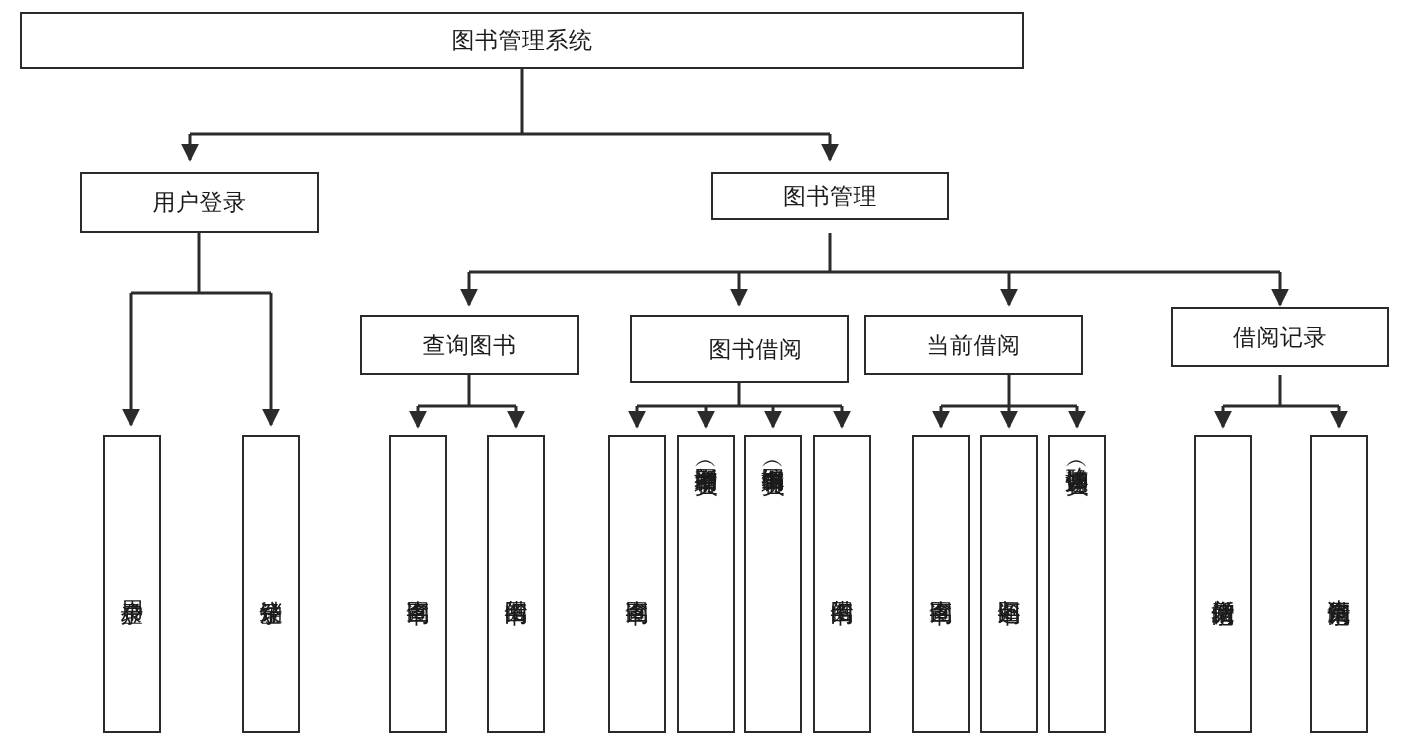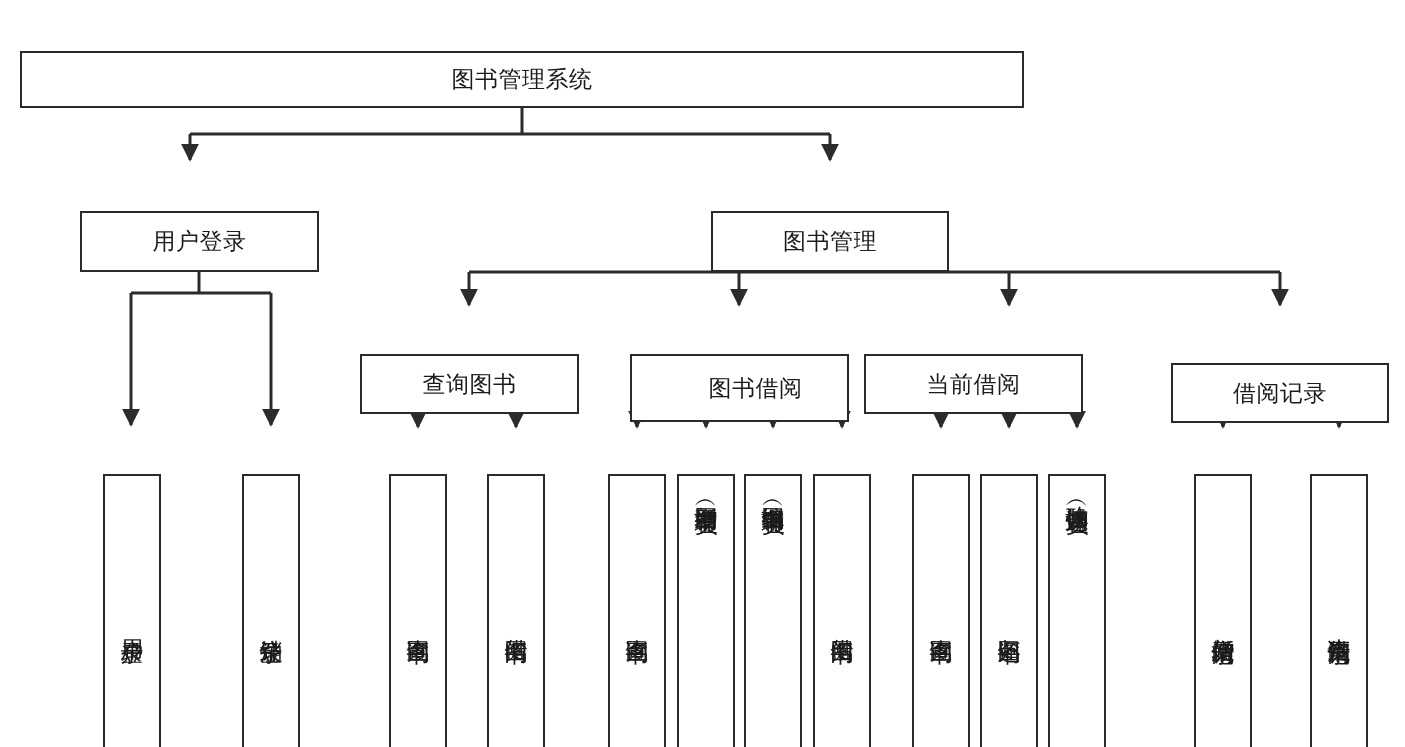--- a/index.html
+++ b/index.html
@@ -26,21 +26,20 @@
   }
   .node {
     position: absolute;
     box-sizing: border-box;
     border: 2px solid #2b2b2b;
     background: #ffffff;
     display: flex;
     align-items: center;
     justify-content: center;
     color: #1b1b1b;
-    margin-top: 39px;
   }
   .node-h {
     font-size: 23px;
     letter-spacing: 0.5px;
     white-space: nowrap;
   }
   .node-v {
     align-items: flex-start;
     justify-content: center;
     padding-top: 12px;
@@ -122,34 +121,34 @@
     </g>
   </svg>
 
   <div class="node node-h" style="left:20px; top:12px; width:1004px; height:57px;">
     <span>图书管理系统</span>
   </div>
 
   <div class="node node-h" style="left:80px; top:172px; width:239px; height:61px;">
     <span>用户登录</span>
   </div>
-  <div class="node node-h" style="left:711px; top:172px; width:238px; height:61px;">
+  <div class="node node-h" style="left:711px; top:172px; width:238px; height:48px;">
     <span>图书管理</span>
   </div>
 
   <div class="node node-h" style="left:360px; top:315px; width:219px; height:60px;">
     <span>查询图书</span>
   </div>
   <div class="node node-h" style="left:630px; top:315px; width:219px; height:68px;padding-left:32px;">
     <span>图书借阅</span>
   </div>
   <div class="node node-h" style="left:864px; top:315px; width:219px; height:60px;">
     <span>当前借阅</span>
   </div>
-  <div class="node node-h" style="left:1171px; top:324px; width:218px; height:60px;">
+  <div class="node node-h" style="left:1171px; top:307px; width:218px; height:60px;">
     <span>借阅记录</span>
   </div>
 
   <div class="node node-v vcenter" style="left:103px; top:435px; width:58px; height:298px;">
     <span class="vtext">用户登录</span>
   </div>
   <div class="node node-v vcenter" style="left:242px; top:435px; width:58px; height:298px;">
     <span class="vtext">注销登录</span>
   </div>
 

